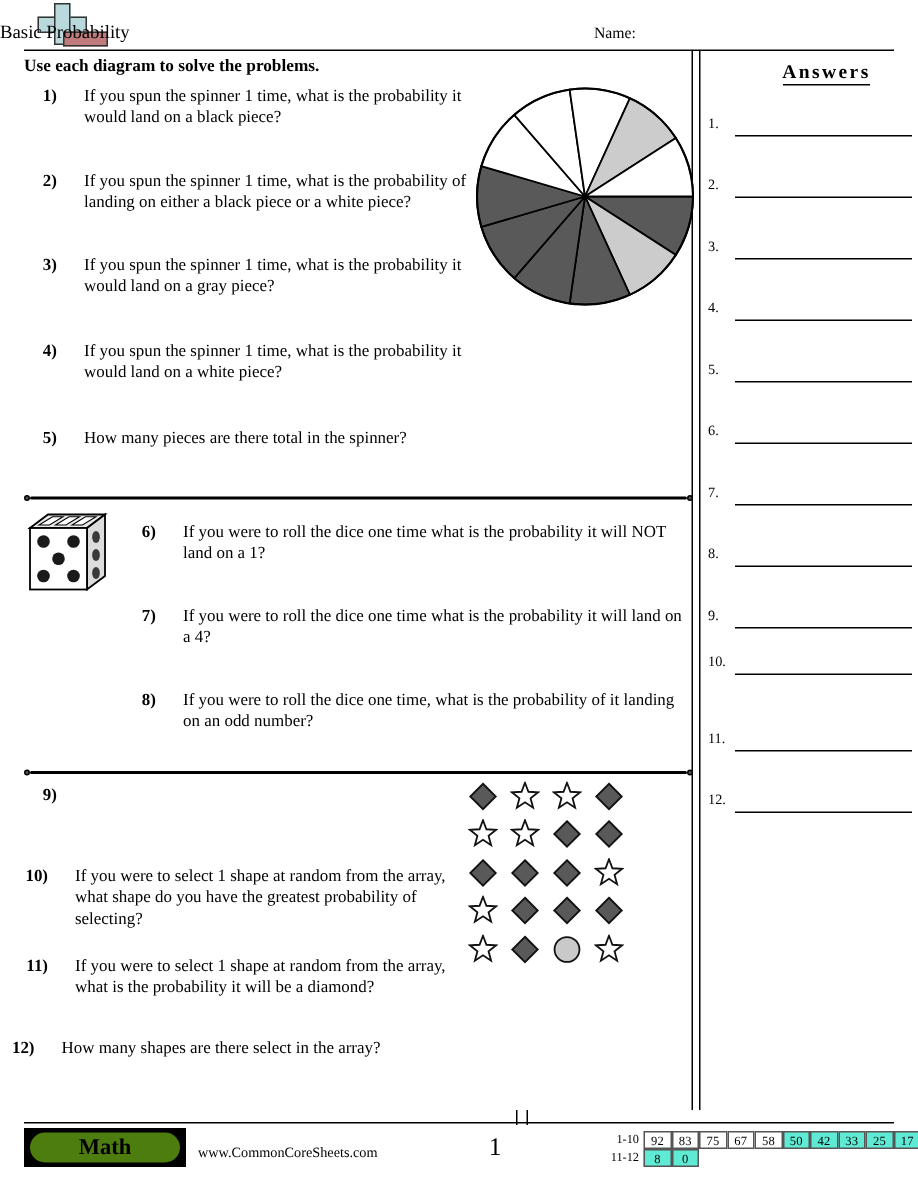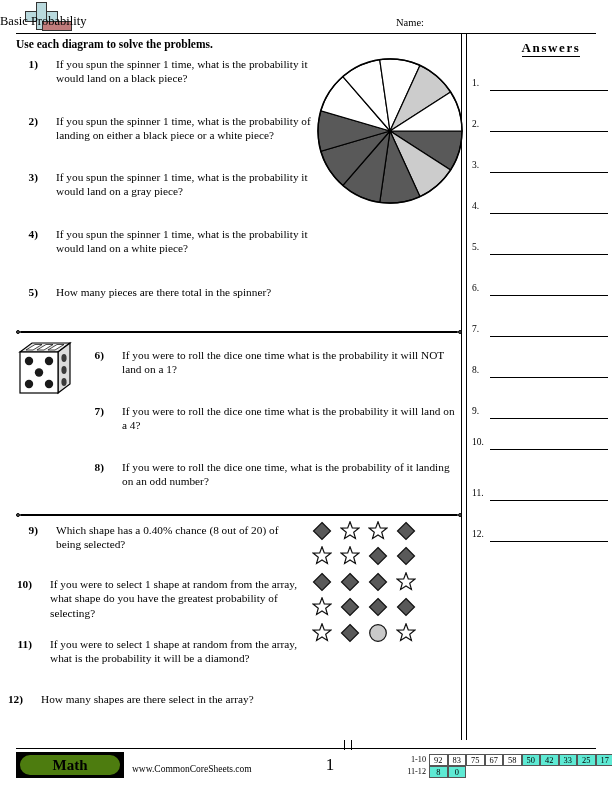--- a/index.html
+++ b/index.html
@@ -375,21 +375,20 @@
 </div>
 
 <div class="sep" style="left:16px; top:513px; width:446px;">
   <div class="bar" style="width:438px;"></div>
   <div class="dot" style="left:0px;"></div>
   <div class="dot" style="left:442px;"></div>
 </div>
 
 <div class="q" style="left:16px; top:523px; width:282px;">
   <span class="num">9)</span>
-  <span class="txt">Which shape has a 0.40% chance (8 out of 20) of being selected?</span>
 </div>
 <div class="q" style="left:10px; top:577px; width:294px;">
   <span class="num">10)</span>
   <span class="txt">If you were to select 1 shape at random from the array, what shape do you have the greatest probability of selecting?</span>
 </div>
 <div class="q" style="left:10px; top:637px; width:294px;">
   <span class="num">11)</span>
   <span class="txt">If you were to select 1 shape at random from the array, what is the probability it will be a diamond?</span>
 </div>
 <div class="q" style="left:1px; top:692px; width:320px;">

